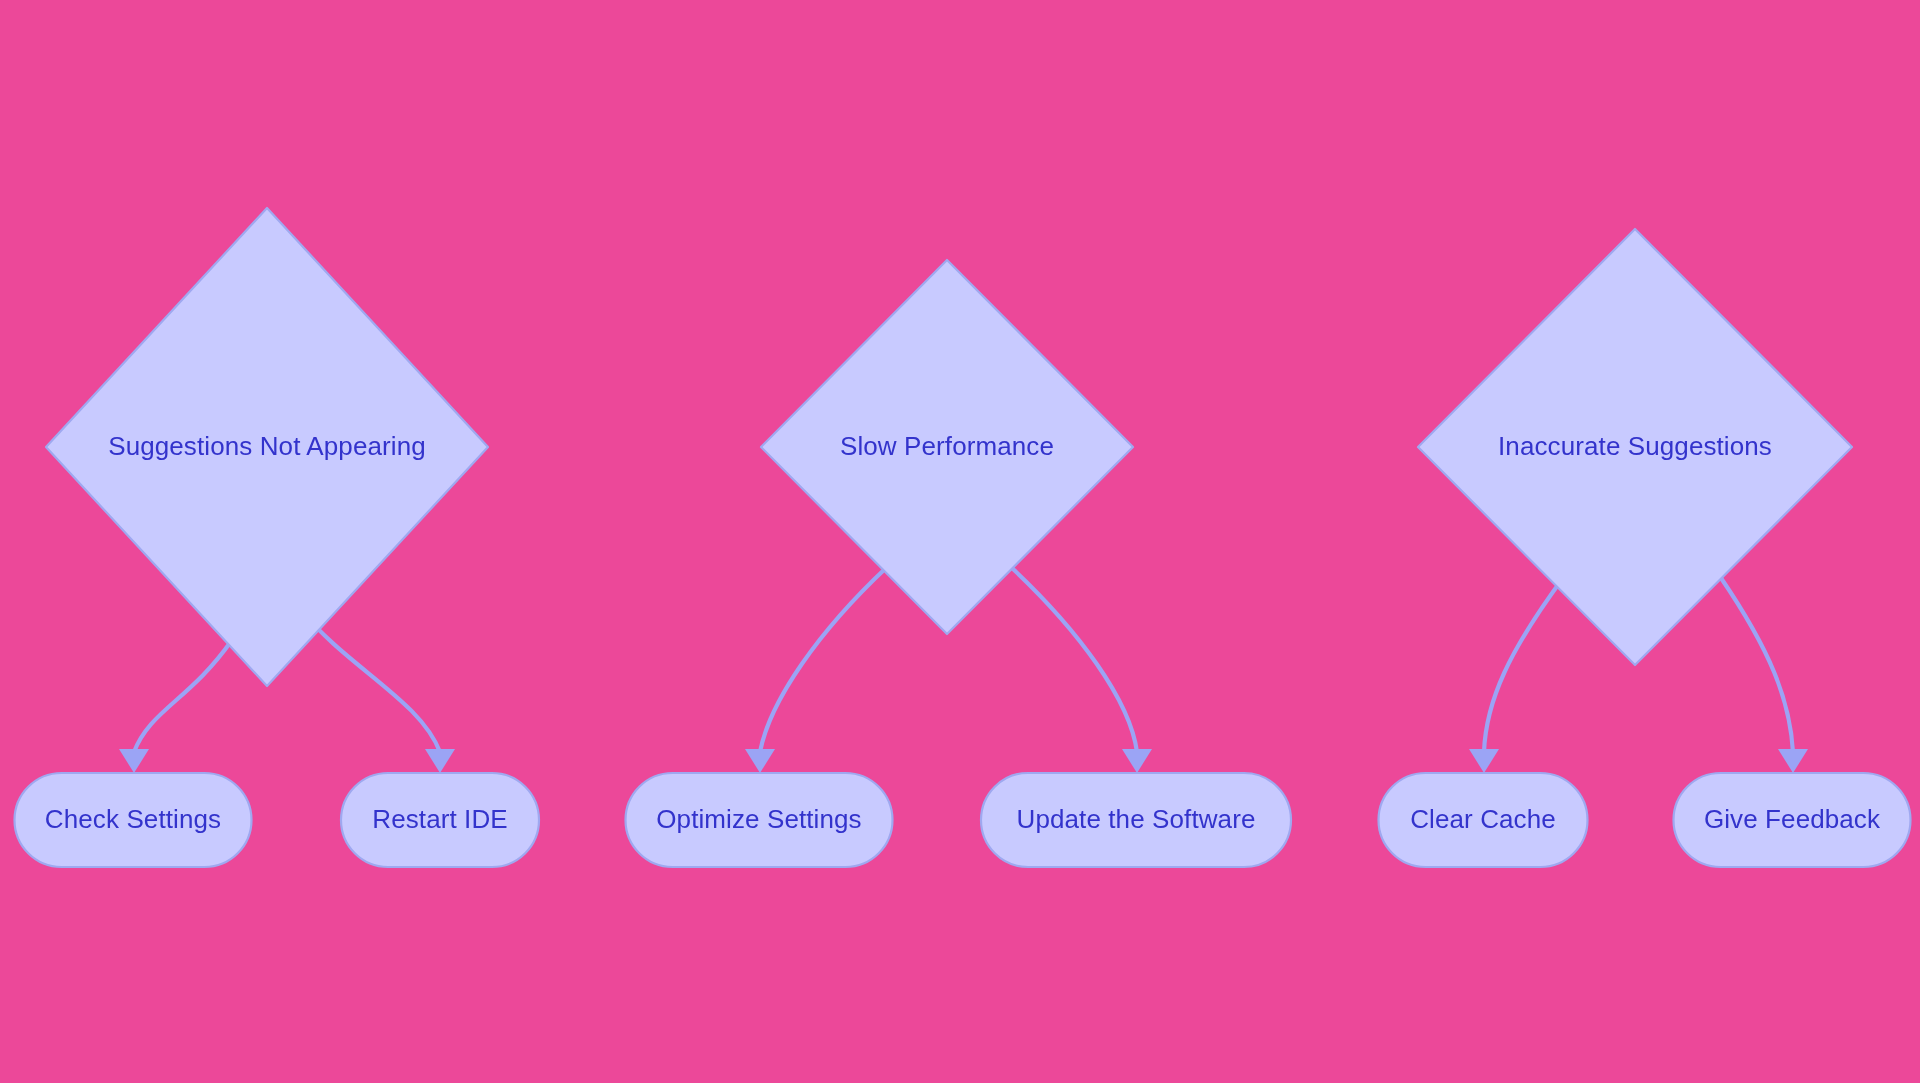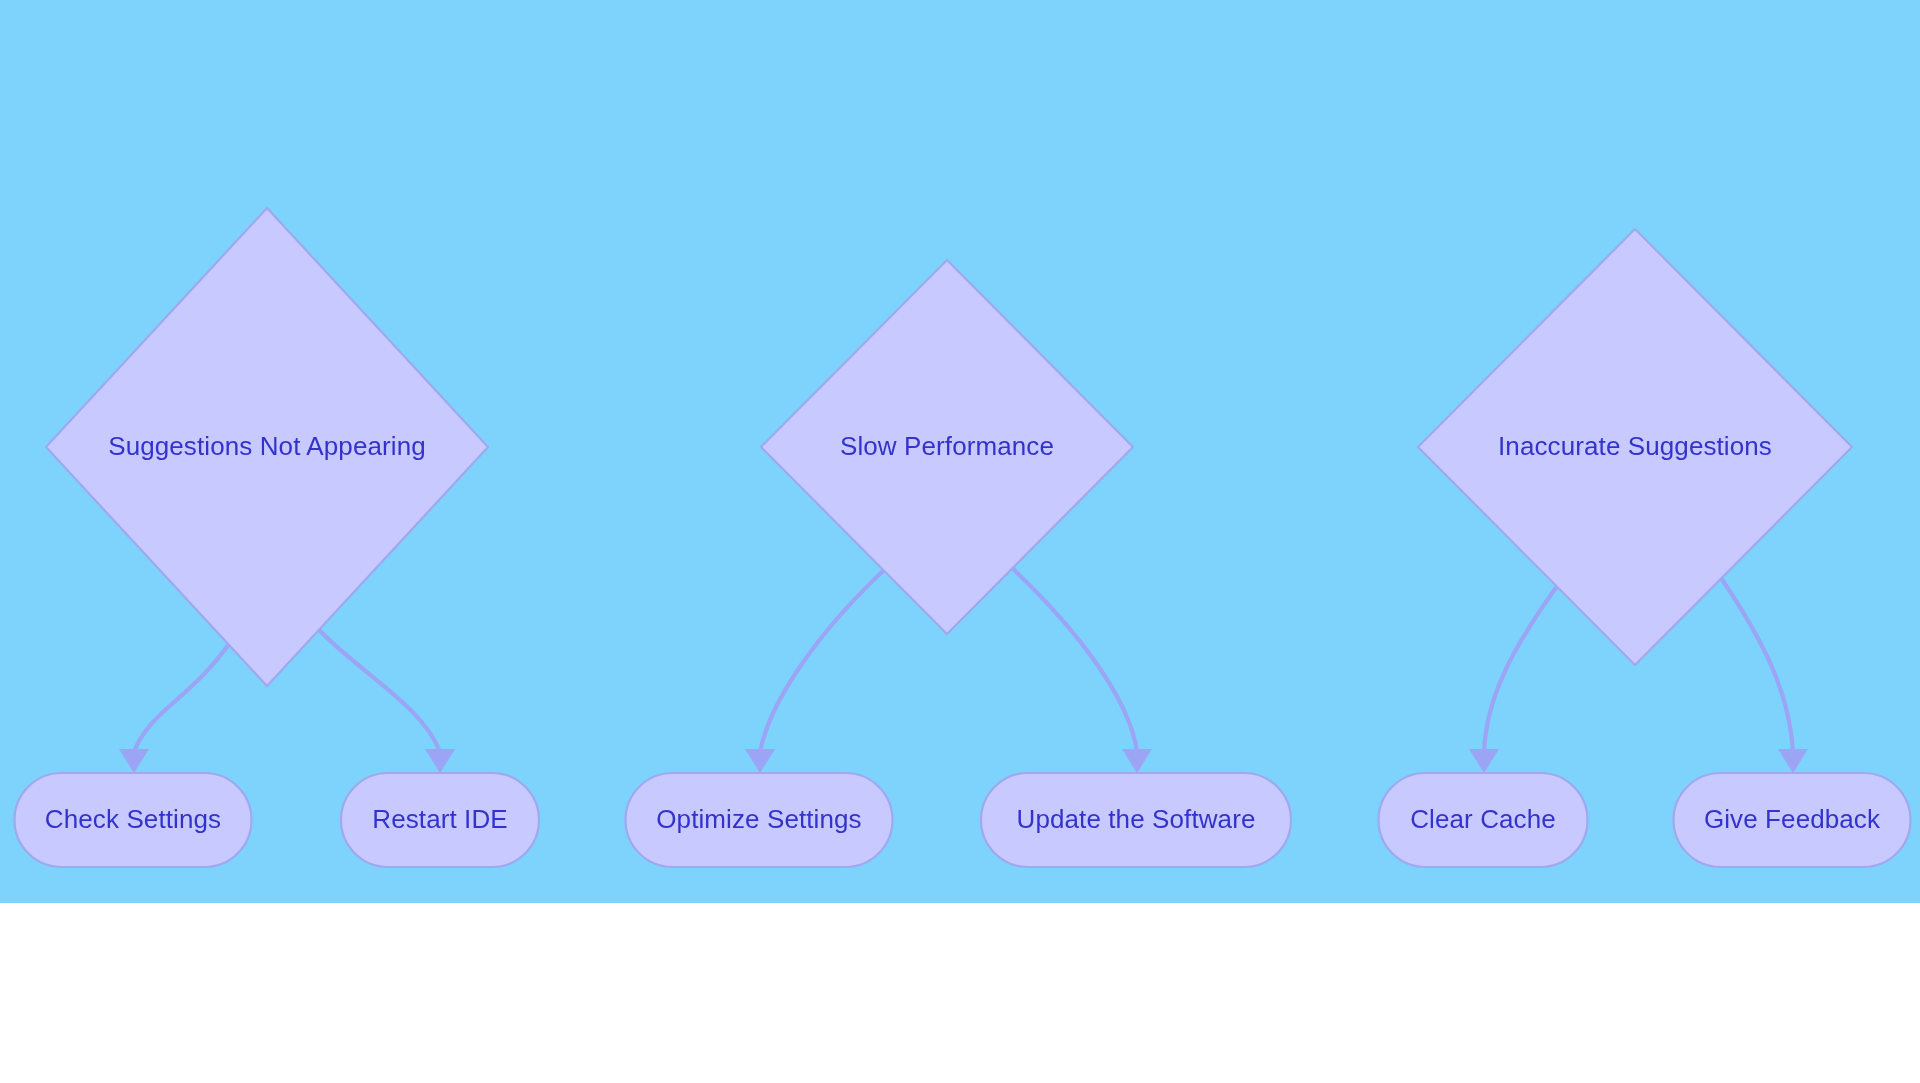--- a/index.html
+++ b/index.html
@@ -9,22 +9,22 @@
   }
   body {
     width: 1920px;
     height: 1083px;
     overflow: hidden;
     font-family: "Liberation Sans", sans-serif;
   }
   #canvas-wrap {
     position: relative;
     width: 1920px;
-    height: 903px;
-    background: #7dd3fc;
+    height: 1083px;
+    background: #ec4899;
   }
   svg#flowchart {
     display: block;
     width: 1920px;
     height: 1083px;
   }
   .node-shape {
     fill: #c8caff;
     stroke: #9fa8f0;
     stroke-width: 2.2;

